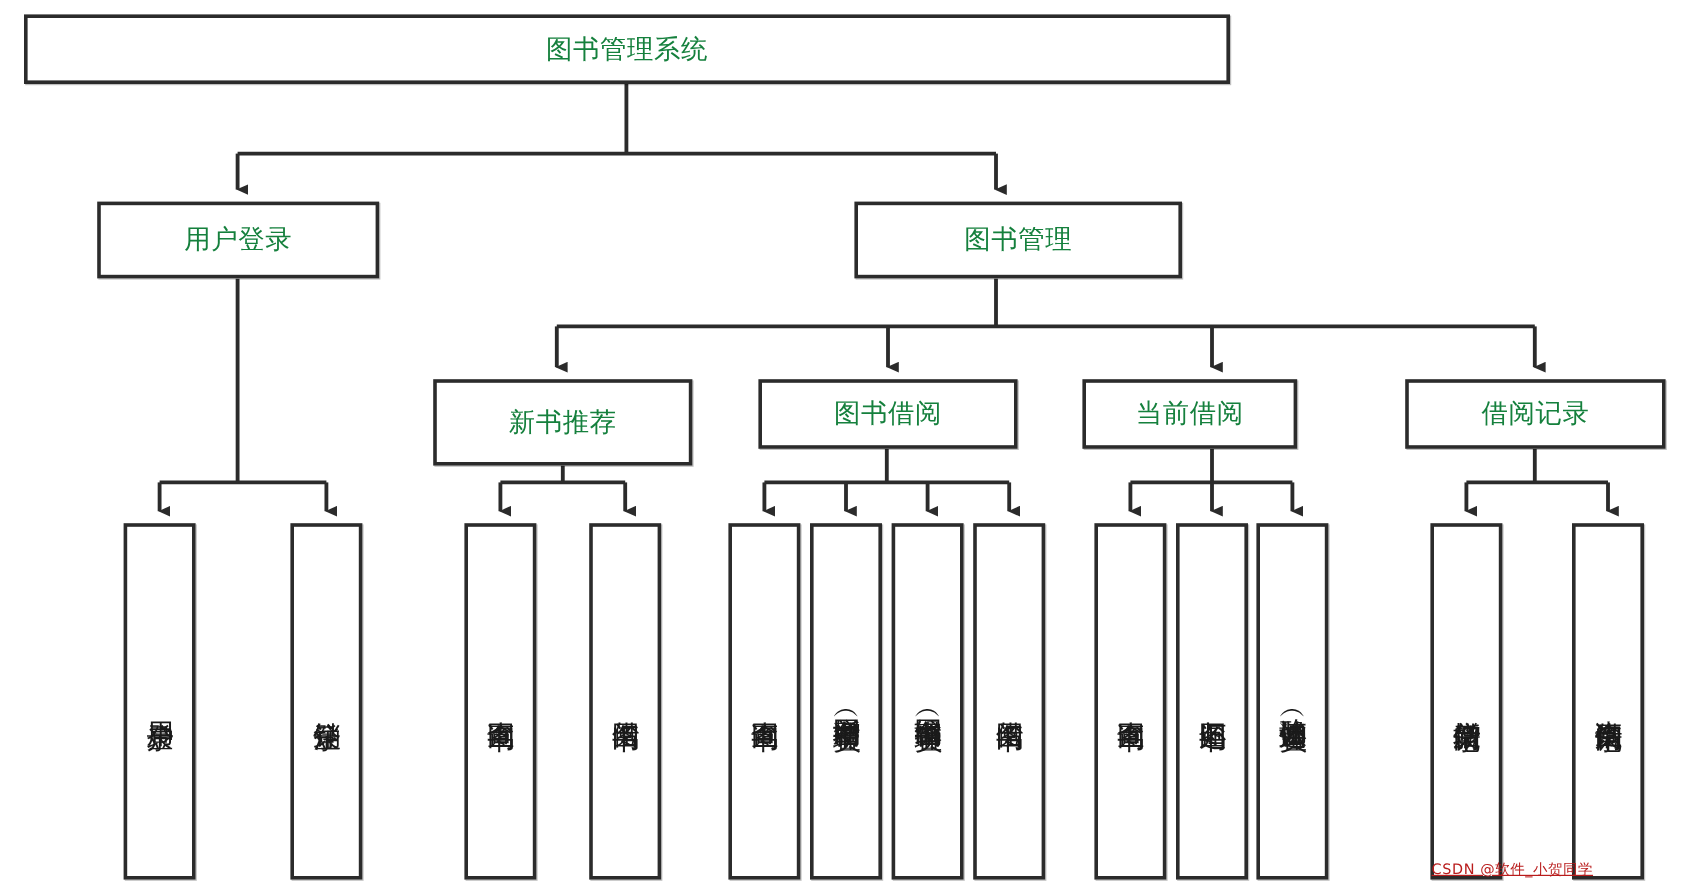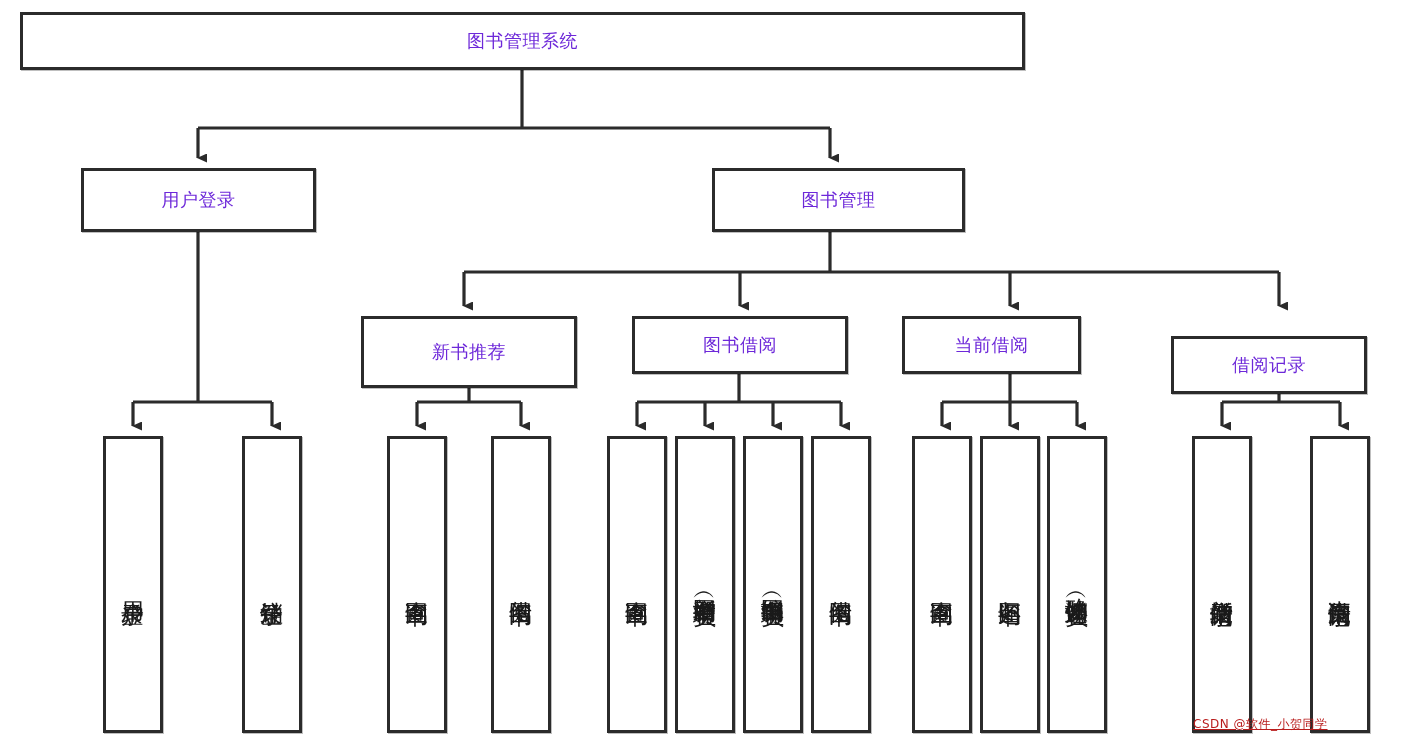--- a/index.html
+++ b/index.html
@@ -26,22 +26,22 @@
     border: 3px solid #2b2b2b;
     background: #ffffff;
     box-shadow: 1px 1px 0 rgba(0,0,0,0.25);
   }
   .node-label-h {
     position: absolute;
     top: 0; left: 0; right: 0; bottom: 0;
     display: flex;
     align-items: center;
     justify-content: center;
-    font-size: 18px;
-    color: #6d28d9;
+    font-size: 22px;
+    color: #15803d;
     letter-spacing: 0.5px;
     white-space: nowrap;
   }
   .node-label-v {
     position: absolute;
     top: 0; left: 0; right: 0; bottom: 0;
     display: flex;
     align-items: center;
     justify-content: center;
     font-size: 23px;
@@ -125,37 +125,37 @@
   </svg>
 
   <div class="node-box" style="left:20px; top:12px; width:1005px; height:58px;">
     <div class="node-label-h">图书管理系统</div>
   </div>
 
   <div class="node-box" style="left:81px; top:168px; width:235px; height:64px;">
     <div class="node-label-h">用户登录</div>
   </div>
 
-  <div class="node-box" style="left:712px; top:168px; width:253px; height:64px;text-align:right;">
+  <div class="node-box" style="left:712px; top:168px; width:273px; height:64px;text-align:right;">
     <div class="node-label-h">图书管理</div>
   </div>
 
   <div class="node-box" style="left:361px; top:316px; width:216px; height:72px;">
     <div class="node-label-h">新书推荐</div>
   </div>
 
   <div class="node-box" style="left:632px; top:316px; width:216px; height:58px;">
     <div class="node-label-h">图书借阅</div>
   </div>
 
   <div class="node-box" style="left:902px; top:316px; width:179px; height:58px;">
     <div class="node-label-h">当前借阅</div>
   </div>
 
-  <div class="node-box" style="left:1171px; top:316px; width:196px; height:58px;margin-top:20px;">
+  <div class="node-box" style="left:1171px; top:316px; width:217px; height:58px;">
     <div class="node-label-h">借阅记录</div>
   </div>
 
   <div class="node-box" style="left:103px; top:436px; width:60px; height:297px;">
     <div class="node-label-v">用户登录</div>
   </div>
 
   <div class="node-box" style="left:242px; top:436px; width:60px; height:297px;">
     <div class="node-label-v">注销登录</div>
   </div>

